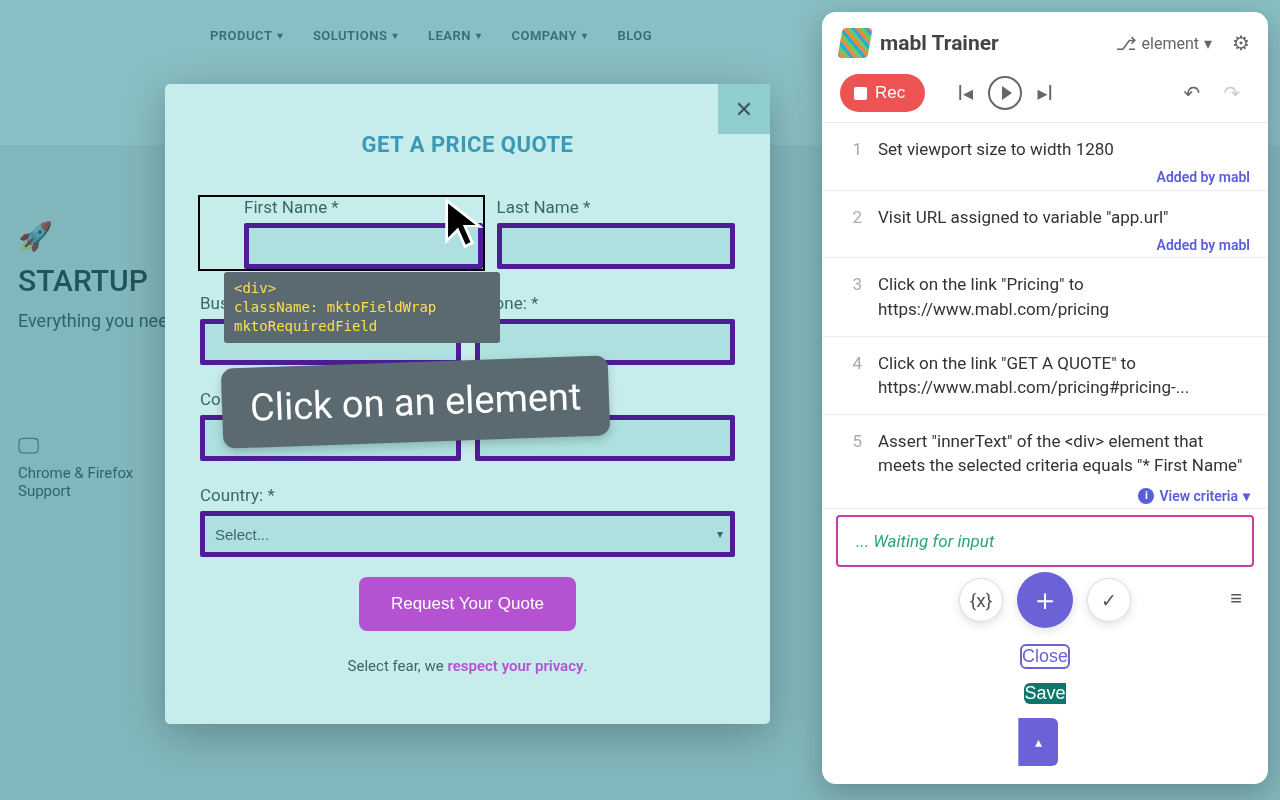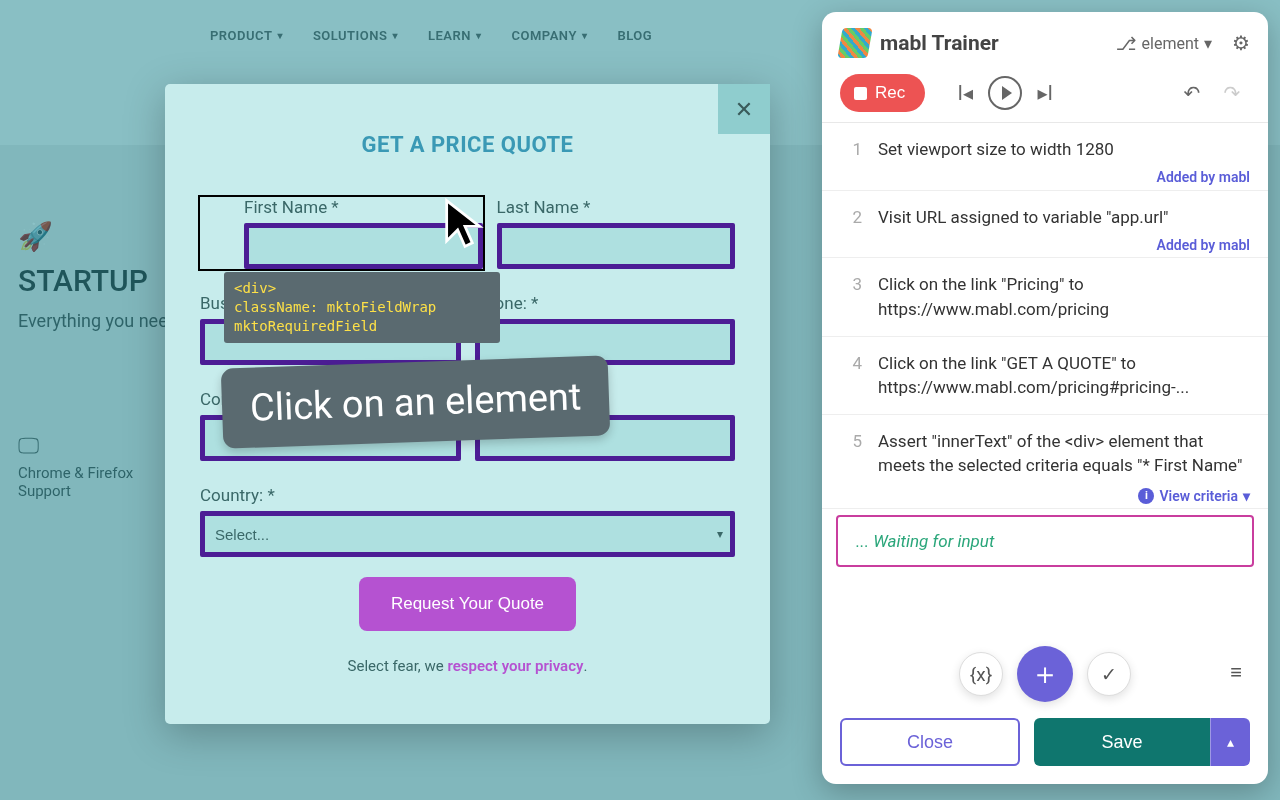--- a/index.html
+++ b/index.html
@@ -71,21 +71,21 @@
 .step .tag { position: absolute; right: 18px; bottom: 2px; color: #5a5dd8; font-size: 14px; font-weight: 600; cursor: pointer; }
 .step .tag.view { display: flex; align-items: center; gap: 5px; }
 .info-circ { width: 16px; height: 16px; background: #5a5dd8; color: #fff; border-radius: 50%; display: inline-flex; align-items: center; justify-content: center; font-size: 11px; font-weight: 700; }
 .waiting { margin: 6px 14px 0; border: 2px solid #c93d9e; border-radius: 4px; padding: 14px 18px; font-style: italic; color: #2aa67a; font-size: 17px; }
 
 .fab-row { display: flex; justify-content: center; align-items: center; gap: 14px; margin-top: -16px; position: relative; z-index: 2; }
 .fab { width: 44px; height: 44px; border-radius: 50%; background: #fff; border: 1px solid #ddd; display: flex; align-items: center; justify-content: center; font-size: 19px; color: #555; cursor: pointer; box-shadow: 0 3px 10px rgba(0,0,0,0.12); }
 .fab.primary { width: 56px; height: 56px; background: #6b62d8; color: #fff; font-size: 30px; border: none; }
 .sliders-icon { position: absolute; right: 26px; top: 4px; font-size: 20px; color: #555; cursor: pointer; }
 
-.trainer-footer { display: flex; gap: 14px; padding: 16px 18px 18px; align-items: center; }
+.trainer-footer { display: flex; gap: 14px; padding: 16px 28px 18px; align-items: center; flex-direction: column; }
 .btn-close { flex: 1; height: 48px; border: 2px solid #6b62d8; color: #6b62d8; background: #fff; border-radius: 6px; font-size: 18px; cursor: pointer; }
 .btn-save { flex: 1; height: 48px; background: #0f766e; color: #fff; border: none; border-radius: 6px 0 0 6px; font-size: 18px; cursor: pointer; }
 .btn-save-more { width: 40px; height: 48px; background: #6b62d8; border: none; border-left: 1px solid rgba(255,255,255,0.35); border-radius: 0 6px 6px 0; color: #fff; font-size: 14px; cursor: pointer; margin-left: -14px; }
 </style>
 </head>
 <body>
 
 <div class="bg-page">
   <div class="bg-nav">
     <div class="nav-item">

